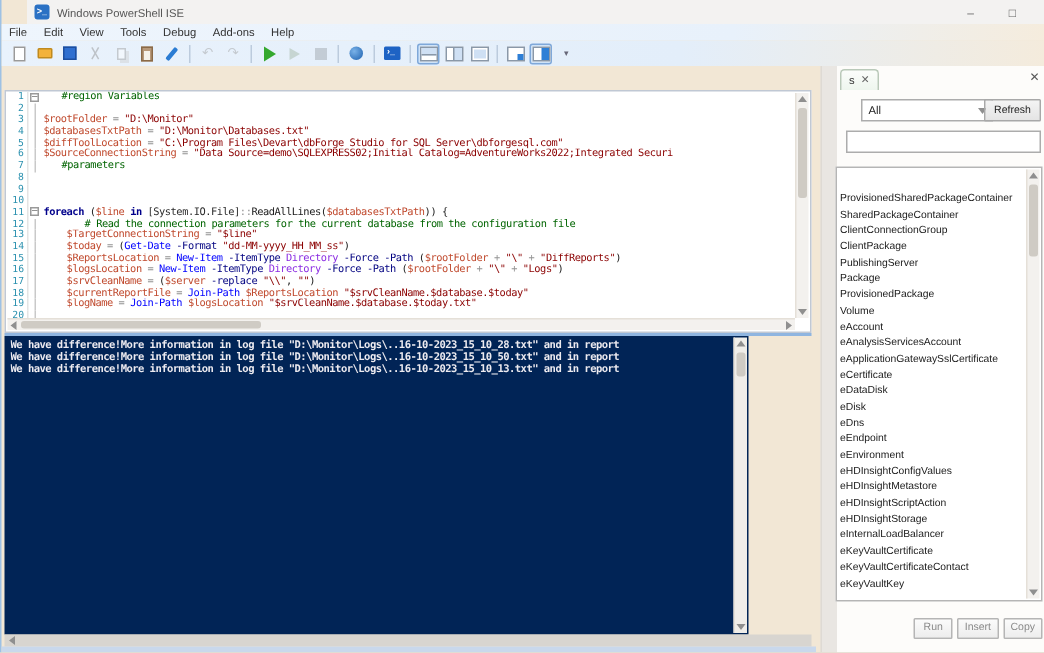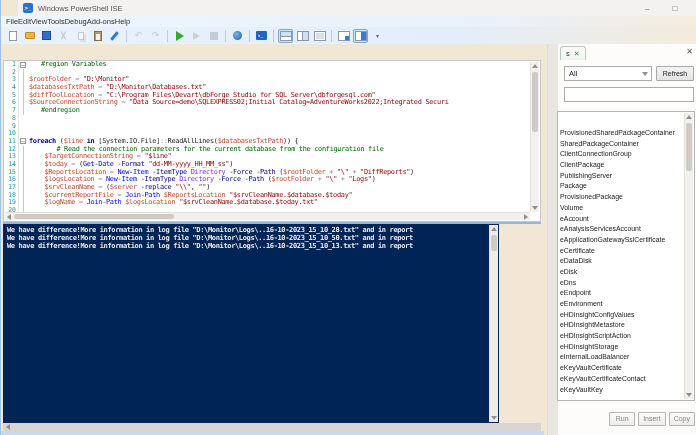--- a/index.html
+++ b/index.html
@@ -12,21 +12,21 @@
             display:flex;align-items:center;padding-left:5px;}
   .app-icon{width:10px;height:10px;background:#2b71c4;border-radius:2px;color:#fff;
             font-size:6px;line-height:10px;text-align:center;font-weight:bold;}
   .title-text{font-size:7.5px;color:#555;margin-left:5px;}
   .caption-btns{position:absolute;right:6px;top:0;height:16px;display:flex;gap:18px;align-items:center;}
   .cap{font-size:8px;color:#666;width:10px;text-align:center;cursor:default;}
 
   
   .menubar{position:absolute;left:0;top:16px;width:696px;height:11px;
            background:linear-gradient(90deg,#eef5fd 0%,#e8f1fb 70%,#f5ecdd 100%);
-           display:flex;align-items:center;padding-left:5px;}
+           display:flex;align-items:center;padding-left:5px;gap:11px;}
   .menu-item{font-size:7.5px;color:#333;}
 
   
   .toolbar{position:absolute;left:0;top:27px;width:696px;height:17px;
            background:linear-gradient(180deg,#eff6fd,#dcE9f7),linear-gradient(90deg,#e6f0fb 70%,#f5ecdd 100%);
            background:linear-gradient(90deg,#e9f2fc 0%,#e3eefa 65%,#f4ebdc 100%);
            display:flex;align-items:center;padding-left:4px;gap:2px;}
   .tbtn{width:15px;height:14px;display:flex;align-items:center;justify-content:center;border:1px solid transparent;border-radius:2px;}
   .tbtn.selected{background:#cfe3f8;border-color:#7fa8d9;}
   .tbtn.disabled{opacity:.45;}
@@ -105,21 +105,21 @@
   .console-hsb{position:absolute;left:2px;top:423px;width:538px;height:8px;background:#d8d5d0;}
   .bottom-strip{position:absolute;left:0;top:431px;width:543px;height:4px;background:#c9d8ec;}
 
   
   .splitter{position:absolute;left:546px;top:44px;width:11px;height:391px;background:#e9e6e2;border-left:1px solid #dedad4;}
   .cmd-pane{position:absolute;left:557px;top:44px;width:139px;height:391px;background:#fdfcfa;}
   .cmd-tab{position:absolute;left:2px;top:2px;height:14px;padding:0 5px;display:flex;align-items:center;gap:4px;
            background:linear-gradient(#fbfdfb,#eef6ee);border:1px solid #b9c9b9;border-bottom:none;
            border-radius:3px 3px 0 0;font-size:7.5px;color:#333;}
   .pane-close{position:absolute;right:4px;top:3px;font-size:8px;color:#555;line-height:10px;}
-  .combo{position:absolute;left:6px;top:22px;width:88px;height:15px;background:#fff;border:1px solid #acacac;
+  .combo{position:absolute;left:16px;top:22px;width:88px;height:15px;background:#fff;border:1px solid #acacac;
          font-size:7.5px;color:#222;line-height:13px;padding-left:4px;}
   .combo-arrow{position:absolute;right:3px;top:5px;}
   .refresh-btn{position:absolute;left:98px;top:22px;width:38px;height:15px;background:linear-gradient(#f4f4f4,#e4e4e4);
                border:1px solid #a8a8a8;font-size:7px;color:#222;text-align:center;line-height:13px;border-radius:1px;}
   .search-box{position:absolute;left:6px;top:43px;width:130px;height:15px;background:#fff;border:1px solid #acacac;}
   .cmd-list{position:absolute;left:-1px;top:67px;width:138px;height:290px;background:#fff;border:1px solid #b5b5b5;
             overflow:hidden;padding-top:16px;}
   .cmd-item{height:10.7px;line-height:10.7px;font-size:6.9px;color:#1a1a1a;white-space:nowrap;overflow:hidden;padding-left:2px;}
   .cmd-list .vsb{top:1px;bottom:1px;background:#f3f1ee;}
   .pane-btns{position:absolute;right:2px;top:368px;display:flex;gap:3px;}
@@ -222,21 +222,21 @@
 
 
   <div class="editor">
     <div class="code-area" id="code-lines">
         <div class="code-line"><span class="ln-num">1</span><span class="ln-fold"><span class="fold-box">–</span></span><span class="ln-code"><span class="tk-cmt">#region Variables</span></span></div>
         <div class="code-line"><span class="ln-num">2</span><span class="ln-fold guide"></span><span class="ln-code"></span></div>
         <div class="code-line"><span class="ln-num">3</span><span class="ln-fold guide"></span><span class="ln-code"><span class="tk-var">$rootFolder</span><span class="tk-op"> = </span><span class="tk-str">"D:\Monitor"</span></span></div>
         <div class="code-line"><span class="ln-num">4</span><span class="ln-fold guide"></span><span class="ln-code"><span class="tk-var">$databasesTxtPath</span><span class="tk-op"> = </span><span class="tk-str">"D:\Monitor\Databases.txt"</span></span></div>
         <div class="code-line"><span class="ln-num">5</span><span class="ln-fold guide"></span><span class="ln-code"><span class="tk-var">$diffToolLocation</span><span class="tk-op"> = </span><span class="tk-str">"C:\Program Files\Devart\dbForge Studio for SQL Server\dbforgesql.com"</span></span></div>
         <div class="code-line"><span class="ln-num">6</span><span class="ln-fold guide"></span><span class="ln-code"><span class="tk-var">$SourceConnectionString</span><span class="tk-op"> = </span><span class="tk-str">"Data Source=demo\SQLEXPRESS02;Initial Catalog=AdventureWorks2022;Integrated Securi</span></span></div>
-        <div class="code-line"><span class="ln-num">7</span><span class="ln-fold guide"></span><span class="ln-code"><span class="tk-cmt">#endregion</span></span></div>
+        <div class="code-line"><span class="ln-num">7</span><span class="ln-fold guide"></span><span class="ln-code"><span class="tk-cmt">#parameters</span></span></div>
         <div class="code-line"><span class="ln-num">8</span><span class="ln-fold"></span><span class="ln-code"></span></div>
         <div class="code-line"><span class="ln-num">9</span><span class="ln-fold"></span><span class="ln-code"></span></div>
         <div class="code-line"><span class="ln-num">10</span><span class="ln-fold"></span><span class="ln-code"></span></div>
         <div class="code-line"><span class="ln-num">11</span><span class="ln-fold"><span class="fold-box">–</span></span><span class="ln-code"><span class="tk-kw">foreach</span><span class="tk-pln"> (</span><span class="tk-var">$line</span><span class="tk-pln"> </span><span class="tk-kw">in</span><span class="tk-pln"> </span><span class="tk-typ">[System.IO.File]</span><span class="tk-op">::</span><span class="tk-pln">ReadAllLines(</span><span class="tk-var">$databasesTxtPath</span><span class="tk-pln">)) {</span></span></div>
         <div class="code-line"><span class="ln-num">12</span><span class="ln-fold guide"></span><span class="ln-code"><span class="tk-cmt">    # Read the connection parameters for the current database from the configuration file</span></span></div>
         <div class="code-line"><span class="ln-num">13</span><span class="ln-fold guide"></span><span class="ln-code"><span class="tk-pln">    </span><span class="tk-var">$TargetConnectionString</span><span class="tk-op"> = </span><span class="tk-str">"$line"</span></span></div>
         <div class="code-line"><span class="ln-num">14</span><span class="ln-fold guide"></span><span class="ln-code"><span class="tk-pln">    </span><span class="tk-var">$today</span><span class="tk-op"> = </span><span class="tk-pln">(</span><span class="tk-cmd">Get-Date</span><span class="tk-pln"> </span><span class="tk-param">-Format</span><span class="tk-pln"> </span><span class="tk-str">"dd-MM-yyyy_HH_MM_ss"</span><span class="tk-pln">)</span></span></div>
         <div class="code-line"><span class="ln-num">15</span><span class="ln-fold guide"></span><span class="ln-code"><span class="tk-pln">    </span><span class="tk-var">$ReportsLocation</span><span class="tk-op"> = </span><span class="tk-cmd">New-Item</span><span class="tk-pln"> </span><span class="tk-param">-ItemType</span><span class="tk-pln"> </span><span class="tk-arg">Directory</span><span class="tk-pln"> </span><span class="tk-param">-Force</span><span class="tk-pln"> </span><span class="tk-param">-Path</span><span class="tk-pln"> (</span><span class="tk-var">$rootFolder</span><span class="tk-op"> + </span><span class="tk-str">"\"</span><span class="tk-op"> + </span><span class="tk-str">"DiffReports"</span><span class="tk-pln">)</span></span></div>
         <div class="code-line"><span class="ln-num">16</span><span class="ln-fold guide"></span><span class="ln-code"><span class="tk-pln">    </span><span class="tk-var">$logsLocation</span><span class="tk-op"> = </span><span class="tk-cmd">New-Item</span><span class="tk-pln"> </span><span class="tk-param">-ItemType</span><span class="tk-pln"> </span><span class="tk-arg">Directory</span><span class="tk-pln"> </span><span class="tk-param">-Force</span><span class="tk-pln"> </span><span class="tk-param">-Path</span><span class="tk-pln"> (</span><span class="tk-var">$rootFolder</span><span class="tk-op"> + </span><span class="tk-str">"\"</span><span class="tk-op"> + </span><span class="tk-str">"Logs"</span><span class="tk-pln">)</span></span></div>
         <div class="code-line"><span class="ln-num">17</span><span class="ln-fold guide"></span><span class="ln-code"><span class="tk-pln">    </span><span class="tk-var">$srvCleanName</span><span class="tk-op"> = </span><span class="tk-pln">(</span><span class="tk-var">$server</span><span class="tk-pln"> </span><span class="tk-param">-replace</span><span class="tk-pln"> </span><span class="tk-str">"\\"</span><span class="tk-pln">, </span><span class="tk-str">""</span><span class="tk-pln">)</span></span></div>

